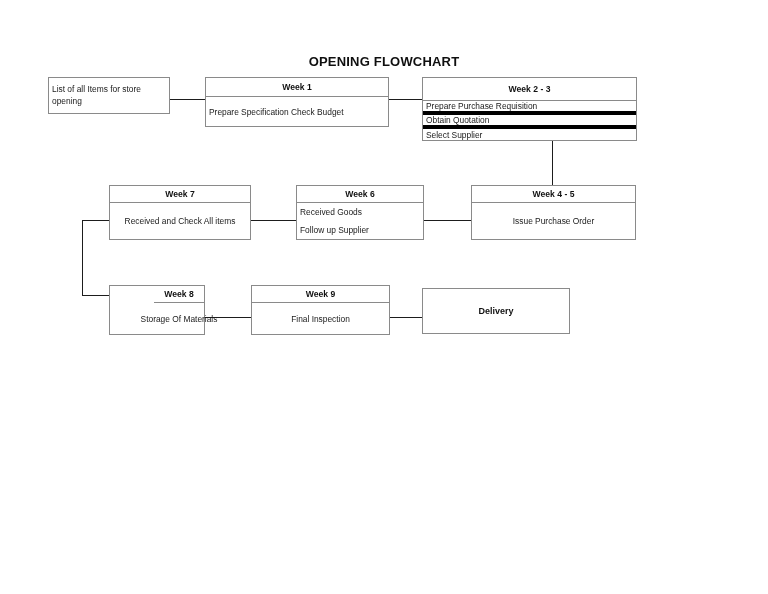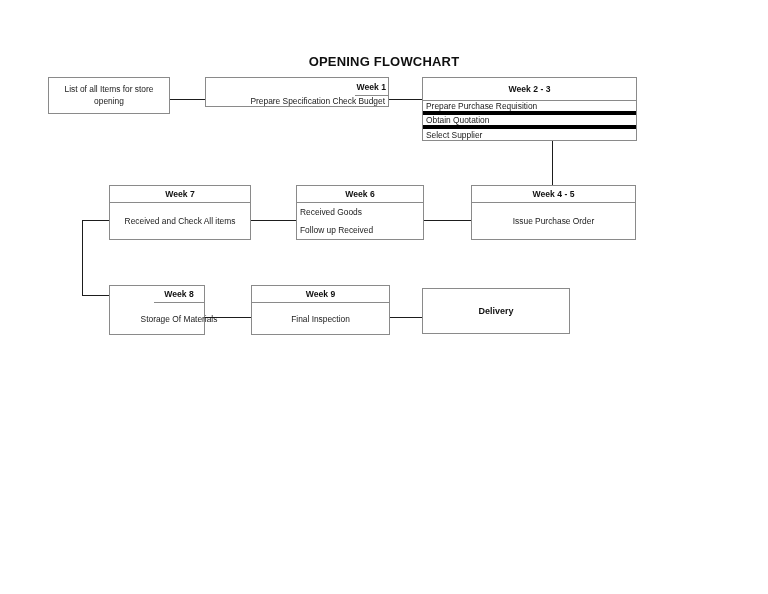--- a/index.html
+++ b/index.html
@@ -83,21 +83,21 @@
     justify-content: center;
     align-items: center;
     text-align: center;
     font-size: 9px;
     font-weight: bold;
     flex: 1 1 auto;
     display: flex;
   }
   .multiline {
     white-space: normal;
-    text-align: center;
+    text-align: left;
     justify-content: center;
     line-height: 1.35;
   }
   
   .ln {
     position: absolute;
     background: #1d1d1d;
     z-index: 1;
   }
   .ln.h { height: 1px; }
@@ -125,21 +125,21 @@
   <div class="ln h" style="left:82px; top:295px; width:28px;"></div>
 
   <div class="ln h" style="left:204px; top:317px; width:48px;"></div>
 
   <div class="ln h" style="left:388px; top:317px; width:35px;"></div>
 
   <div class="box" style="left:48px; top:77px; width:122px; height:37px;">
     <div class="row grow multiline">List of all  Items for store opening</div>
   </div>
 
-  <div class="box" style="left:205px; top:77px; width:184px; height:30px;align-items:flex-end;">
+  <div class="box" style="left:205px; top:77px; width:184px; height:50px;">
     <div class="hdr" style="height:19px;">Week 1</div>
     <div class="row left grow">Prepare Specification Check Budget</div>
   </div>
 
   <div class="box" style="left:422px; top:77px; width:215px; height:64px;">
     <div class="hdr" style="height:23px;">Week 2 - 3</div>
     <div class="body-wrap">
       <div class="row left sep" style="height:14px;">Prepare Purchase Requisition</div>
       <div class="row left sep" style="height:14px;">Obtain Quotation</div>
       <div class="row left grow">Select Supplier</div>
@@ -148,21 +148,21 @@
 
   <div class="box" style="left:471px; top:185px; width:165px; height:55px;">
     <div class="hdr" style="height:17px;">Week 4 - 5</div>
     <div class="row center grow">Issue Purchase Order</div>
   </div>
 
   <div class="box" style="left:296px; top:185px; width:128px; height:55px;">
     <div class="hdr" style="height:17px;">Week 6</div>
     <div class="body-wrap">
       <div class="row left grow">Received Goods</div>
-      <div class="row left grow">Follow up Received</div>
+      <div class="row left grow">Follow up Supplier</div>
     </div>
   </div>
 
   <div class="box" style="left:109px; top:185px; width:142px; height:55px;">
     <div class="hdr" style="height:17px;">Week 7</div>
     <div class="row center grow">Received and Check All items</div>
   </div>
 
   <div class="box" style="left:109px; top:285px; width:96px; height:50px;padding-left:44px;">
     <div class="hdr" style="height:17px;">Week 8</div>

